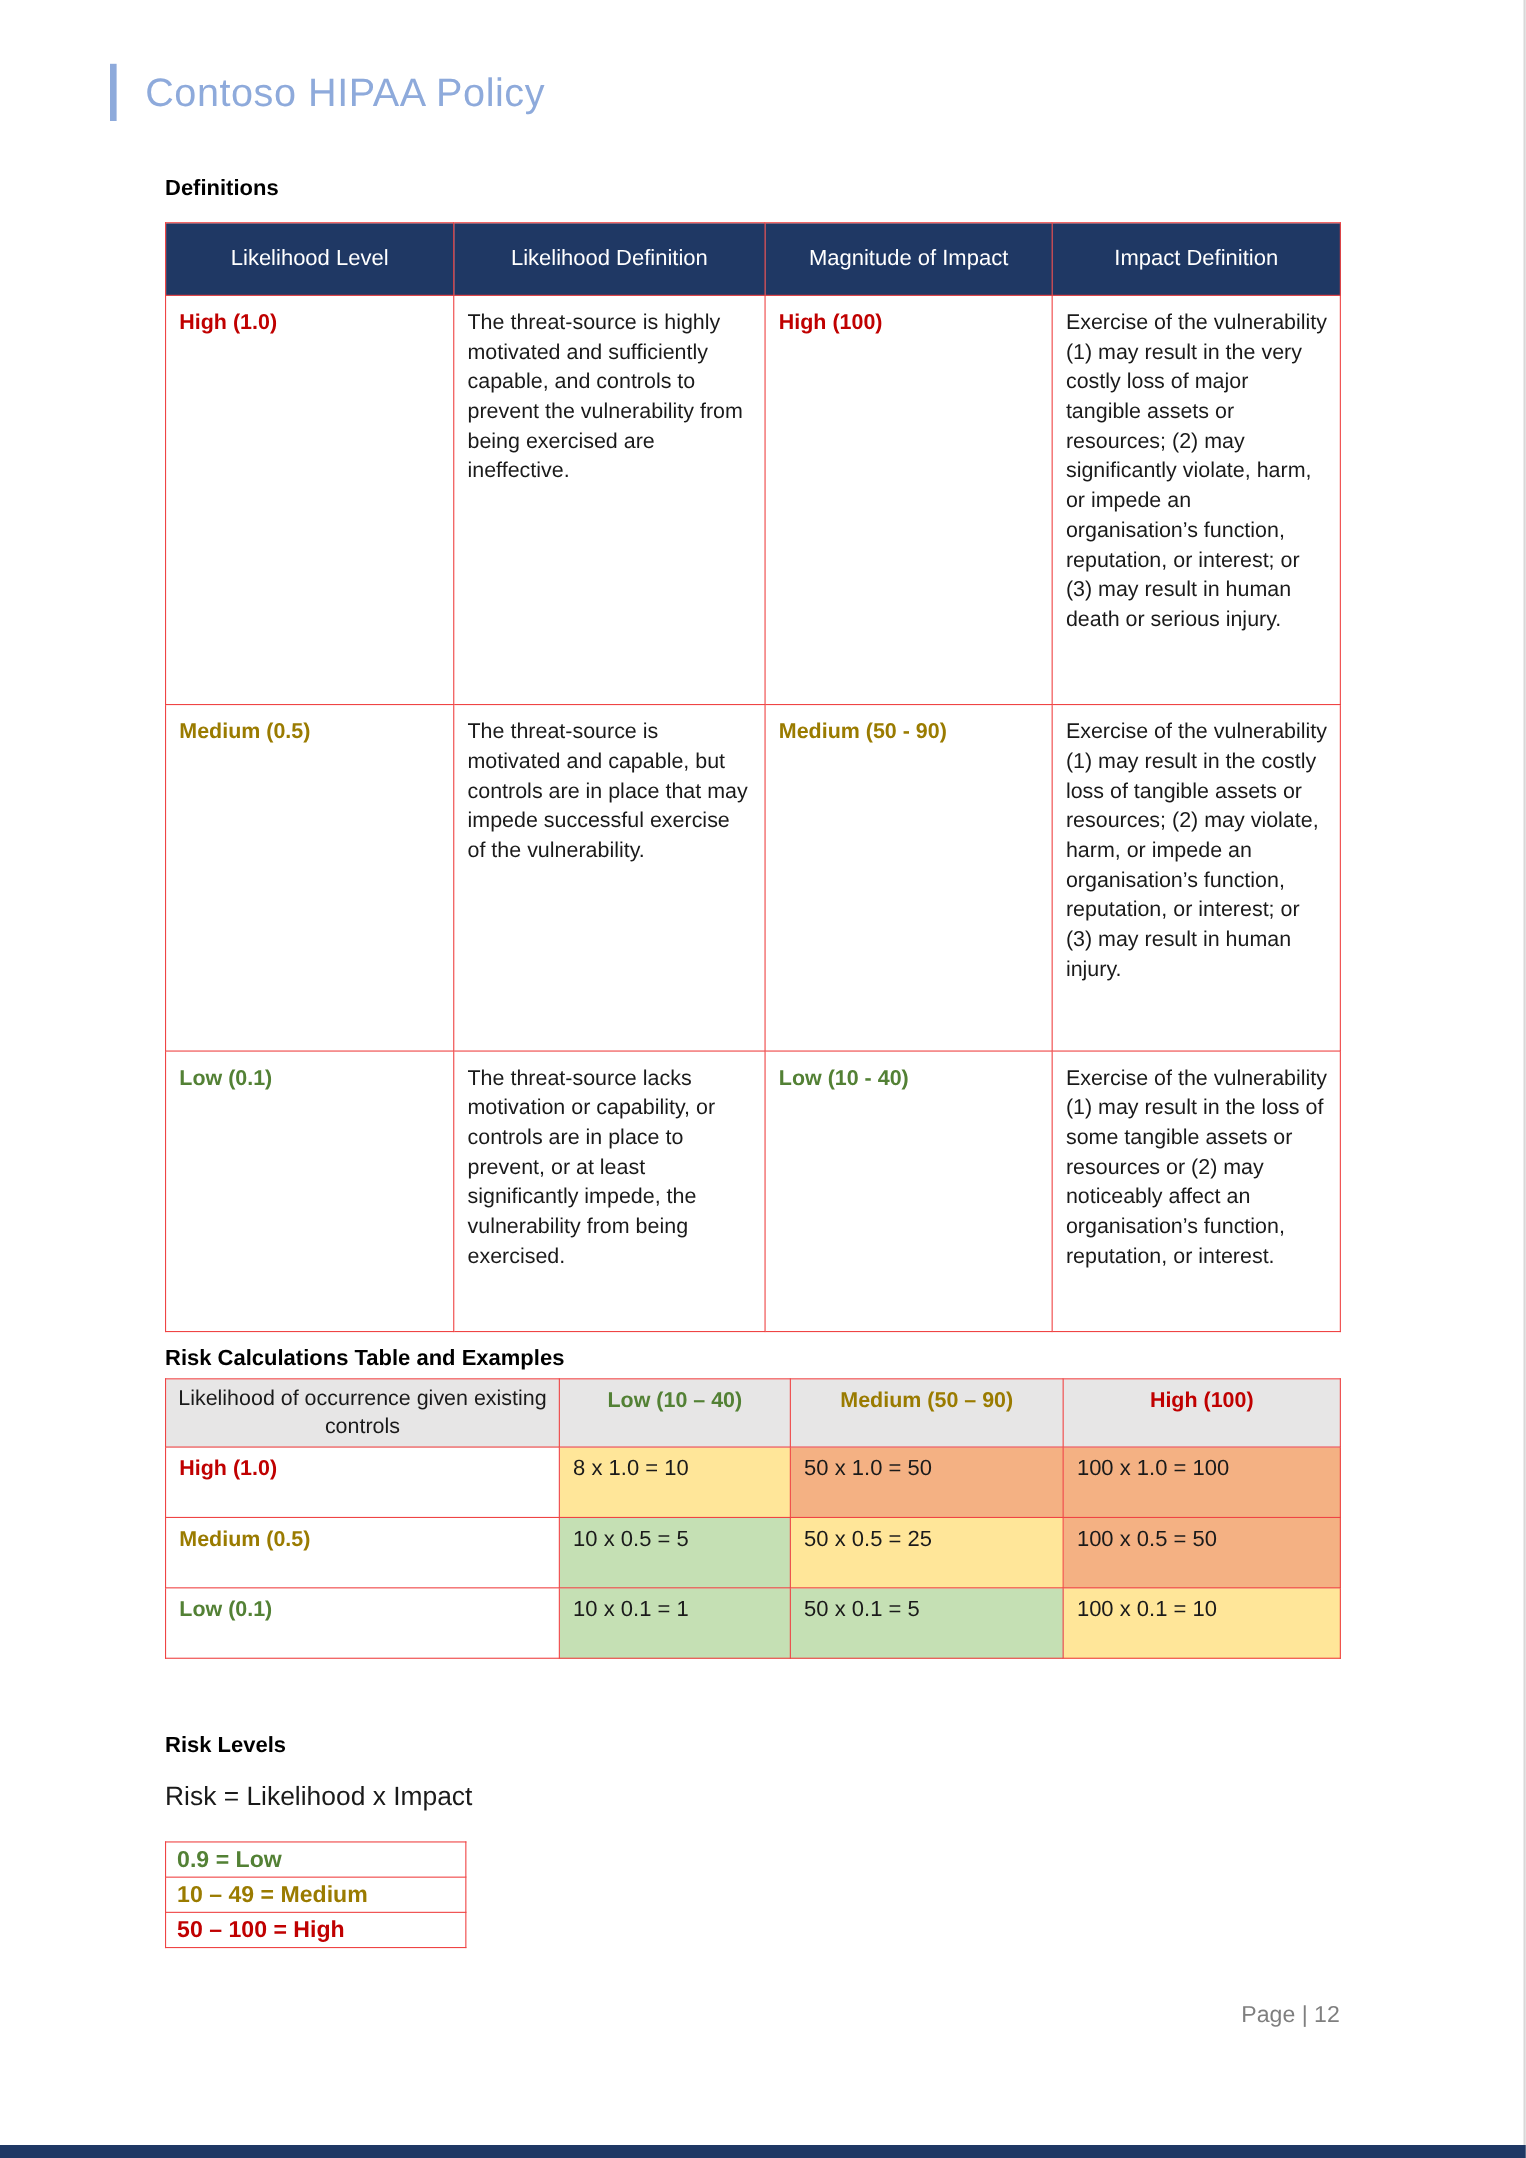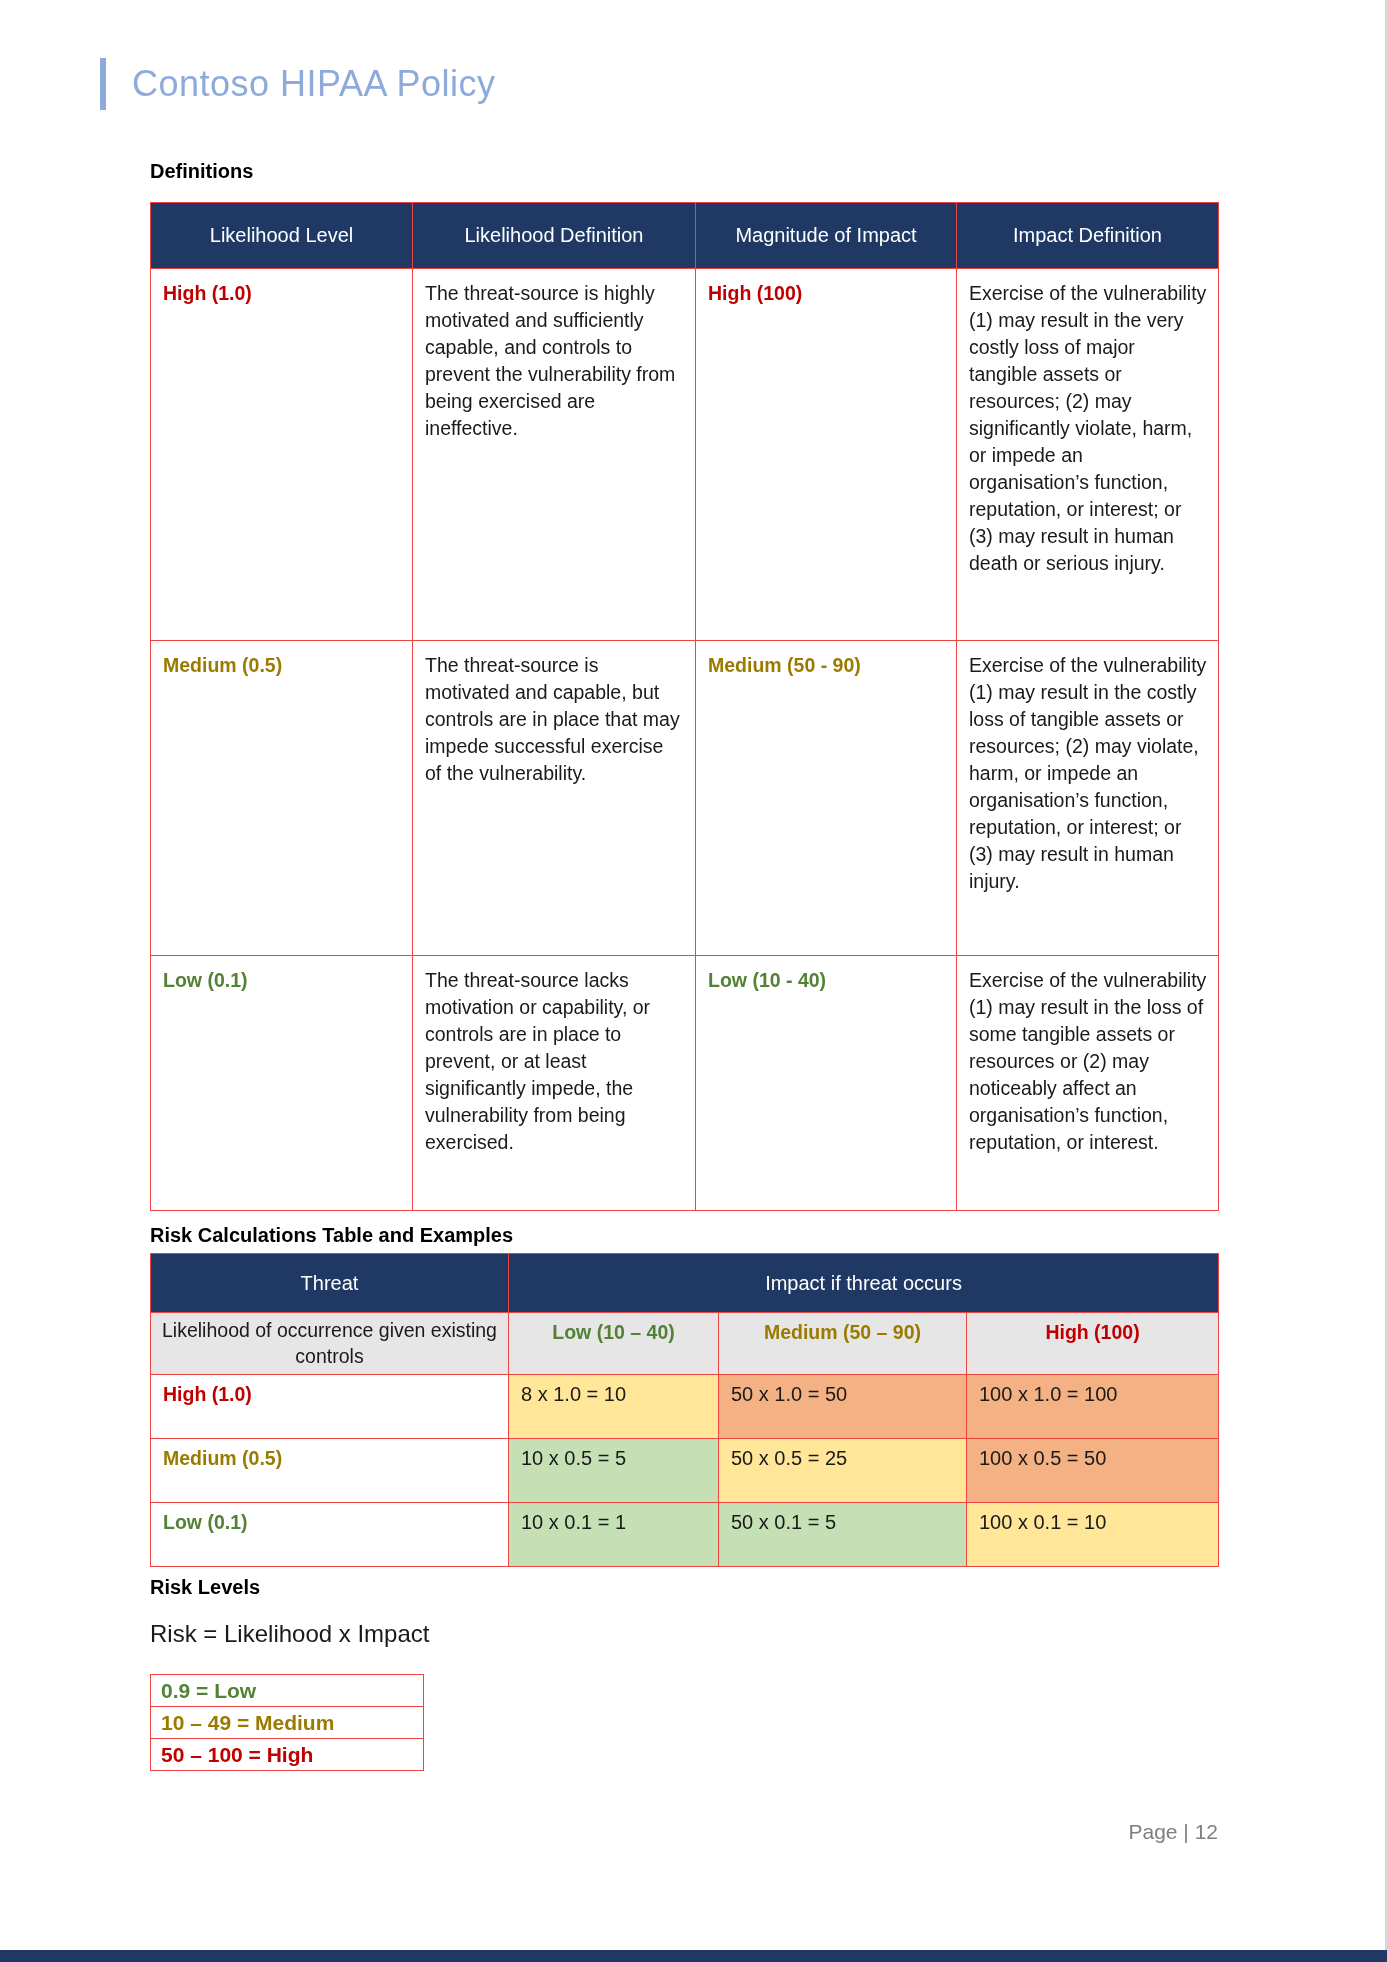--- a/index.html
+++ b/index.html
@@ -119,24 +119,20 @@
 <h2 class="section-heading" id="calc-heading">Risk Calculations Table and Examples</h2>
 
 <table class="calc-table">
   <colgroup>
     <col style="width:358px">
       <col style="width:210px">
       <col style="width:248px">
       <col style="width:252px">
   </colgroup>
   <tbody>
-    <tr>
-      <th>Threat</th>
-      <th colspan="3">Impact if threat occurs</th>
-    </tr>
     <tr class="subhead">
       <td class="row-header-cell">Likelihood of occurrence given existing controls</td>
       <td class="impact-level tone-green">Low (10 – 40)</td>
       <td class="impact-level tone-olive">Medium (50 – 90)</td>
       <td class="impact-level tone-red">High (100)</td>
     </tr>
     <tr class="calc-row">
       <td class="row-label lvl tone-red">High (1.0)</td>
       <td class="data bg-yellow">8 x 1.0 = 10</td>
       <td class="data bg-orange">50 x 1.0 = 50</td>

